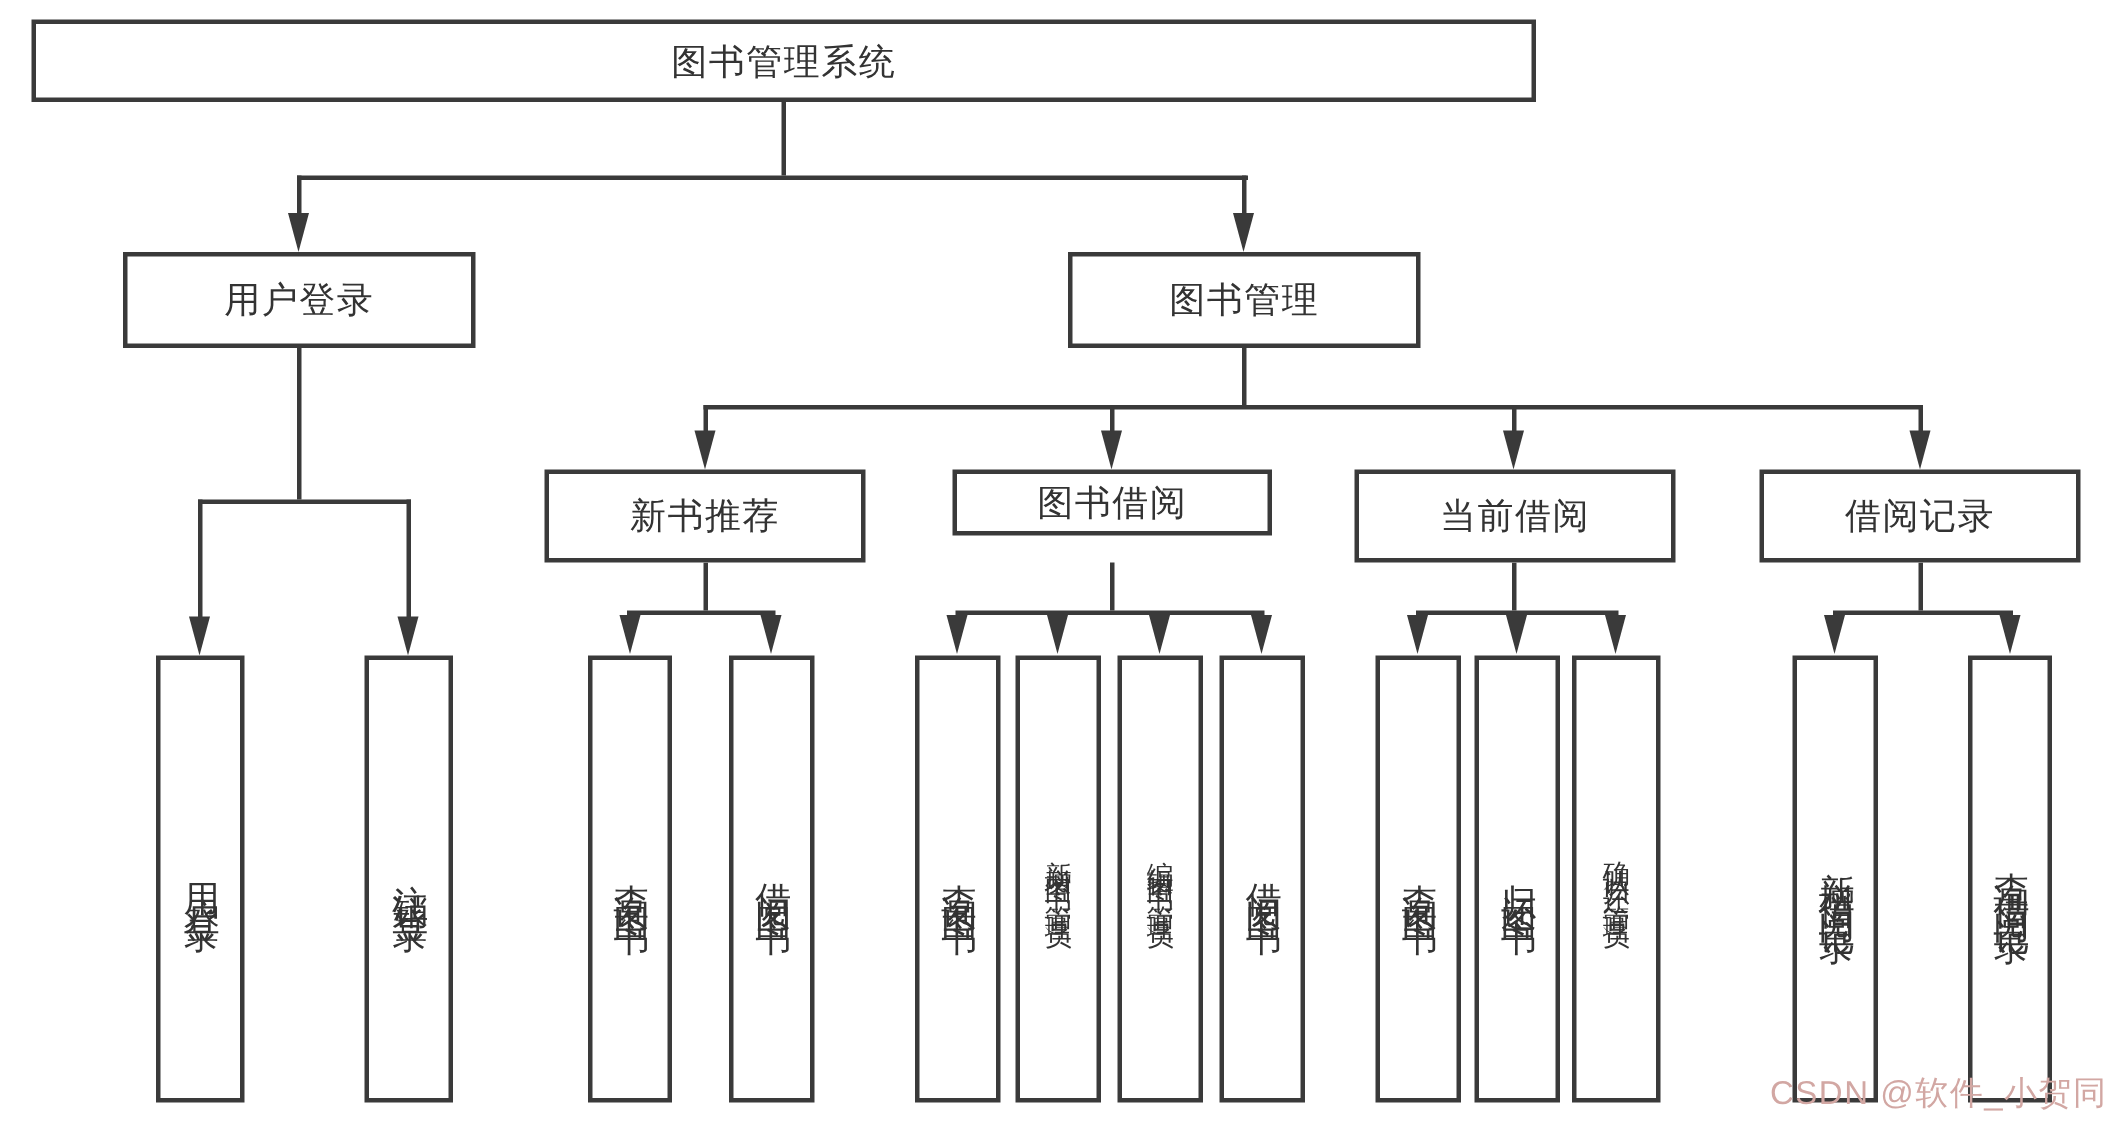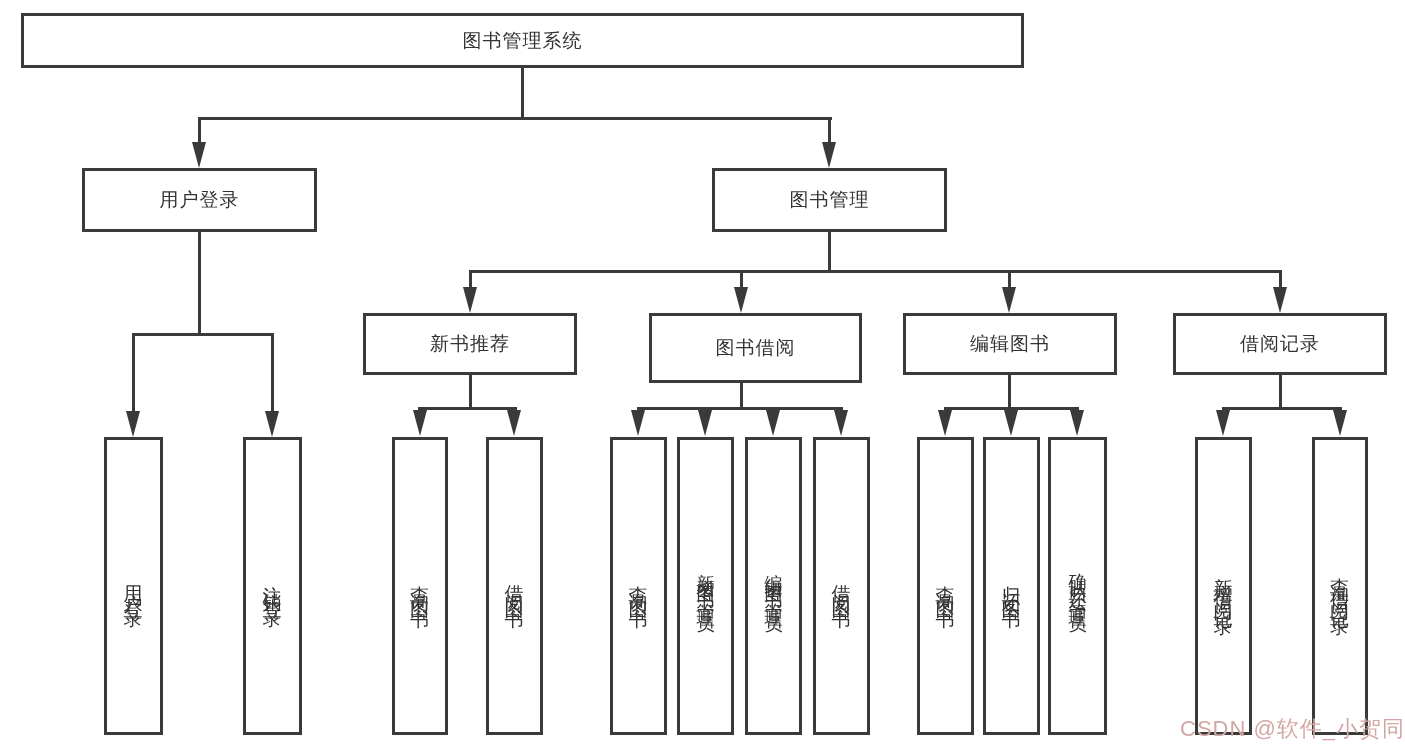--- a/index.html
+++ b/index.html
@@ -13,21 +13,21 @@
   }
   .box {
     position: absolute;
     box-sizing: border-box;
     border: 3px solid #3a3a3a;
     background: #ffffff;
     display: flex;
     align-items: center;
     justify-content: center;
     color: #333333;
-    font-size: 19px;
+    font-size: 24px;
     letter-spacing: 1px;
     z-index: 2;
   }
   .vbox {
     writing-mode: vertical-rl;
     text-orientation: mixed;
     letter-spacing: 8px;
     line-height: 1;
     text-align: center;
   }
@@ -71,25 +71,25 @@
   <div class="box" style="left:82px; top:168px; width:235px; height:64px;">
     <span>用户登录</span>
   </div>
   <div class="box" style="left:363px; top:313px; width:214px; height:62px;">
     <span>新书推荐</span>
   </div>
 
   <div class="box" style="left:712px; top:168px; width:235px; height:64px;">
     <span>图书管理</span>
   </div>
-  <div class="box" style="left:635px; top:313px; width:213px; height:70px;margin-left:14px;">
+  <div class="box" style="left:635px; top:313px; width:213px; height:44px;">
     <span>图书借阅</span>
   </div>
   <div class="box" style="left:903px; top:313px; width:214px; height:62px;">
-    <span>编辑图书</span>
+    <span>当前借阅</span>
   </div>
   <div class="box" style="left:1173px; top:313px; width:214px; height:62px;">
     <span>借阅记录</span>
   </div>
 
   <div class="box vbox" style="left:104px; top:437px; width:59px; height:298px;">
     <span>用户登录</span>
   </div>
   <div class="box vbox" style="left:243px; top:437px; width:59px; height:298px;">
     <span>注销登录</span>

